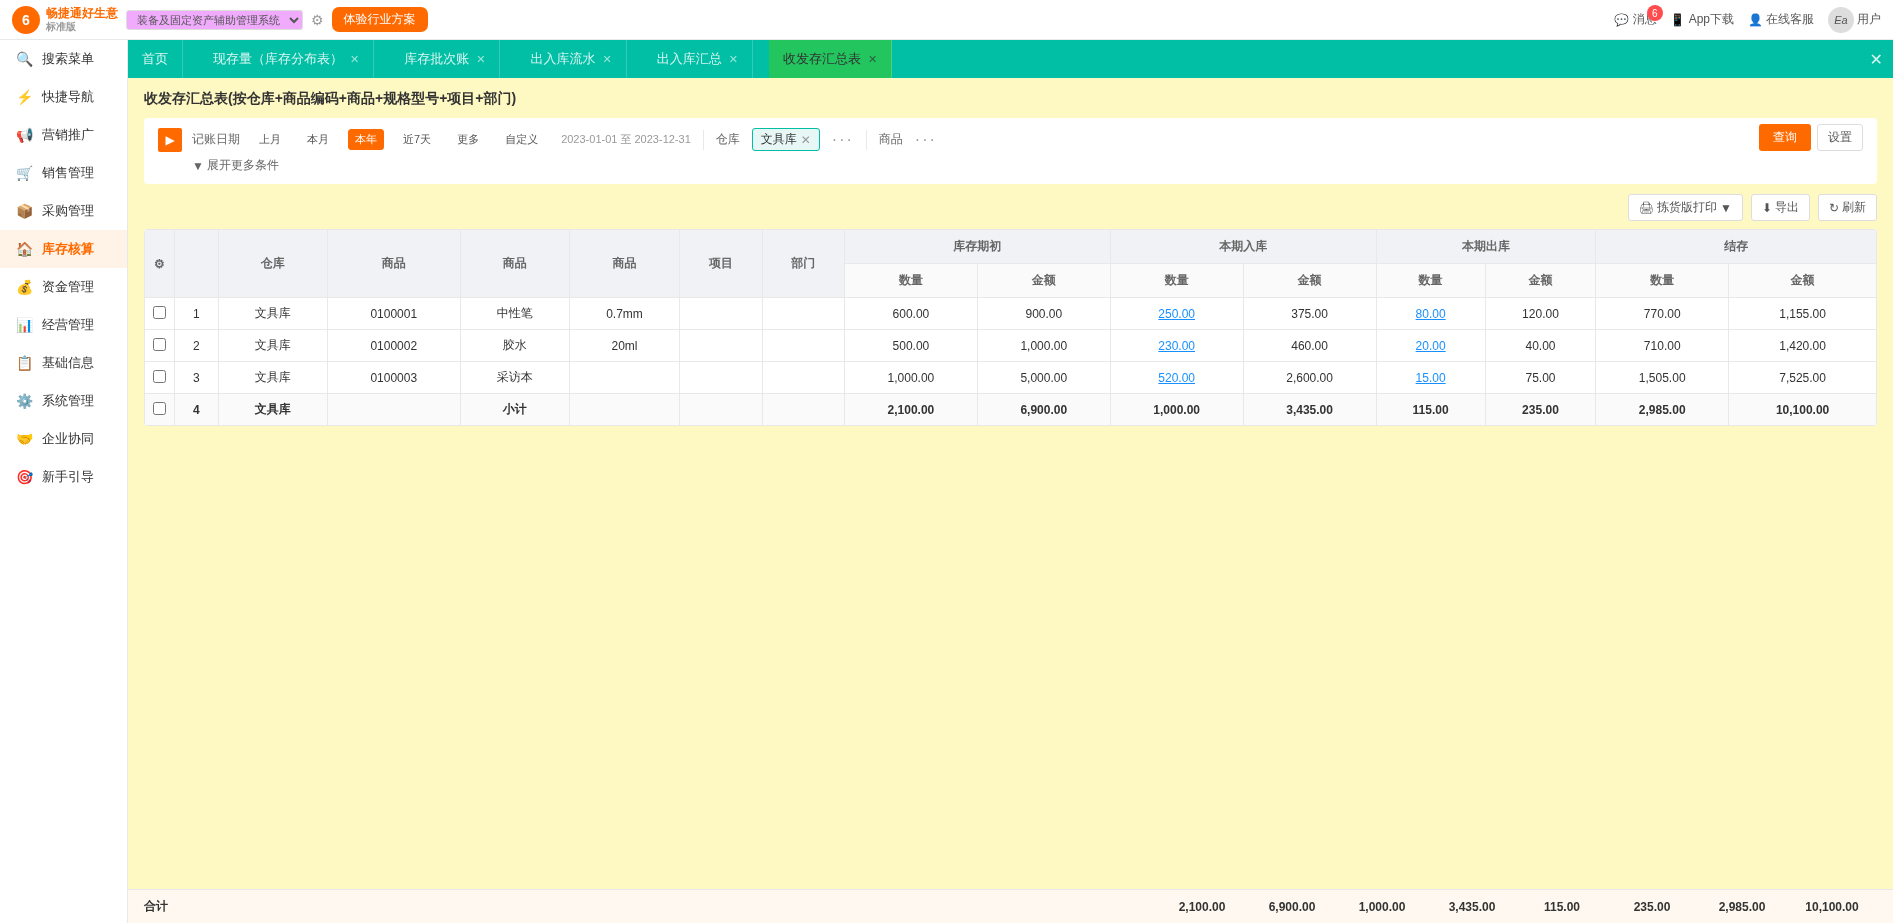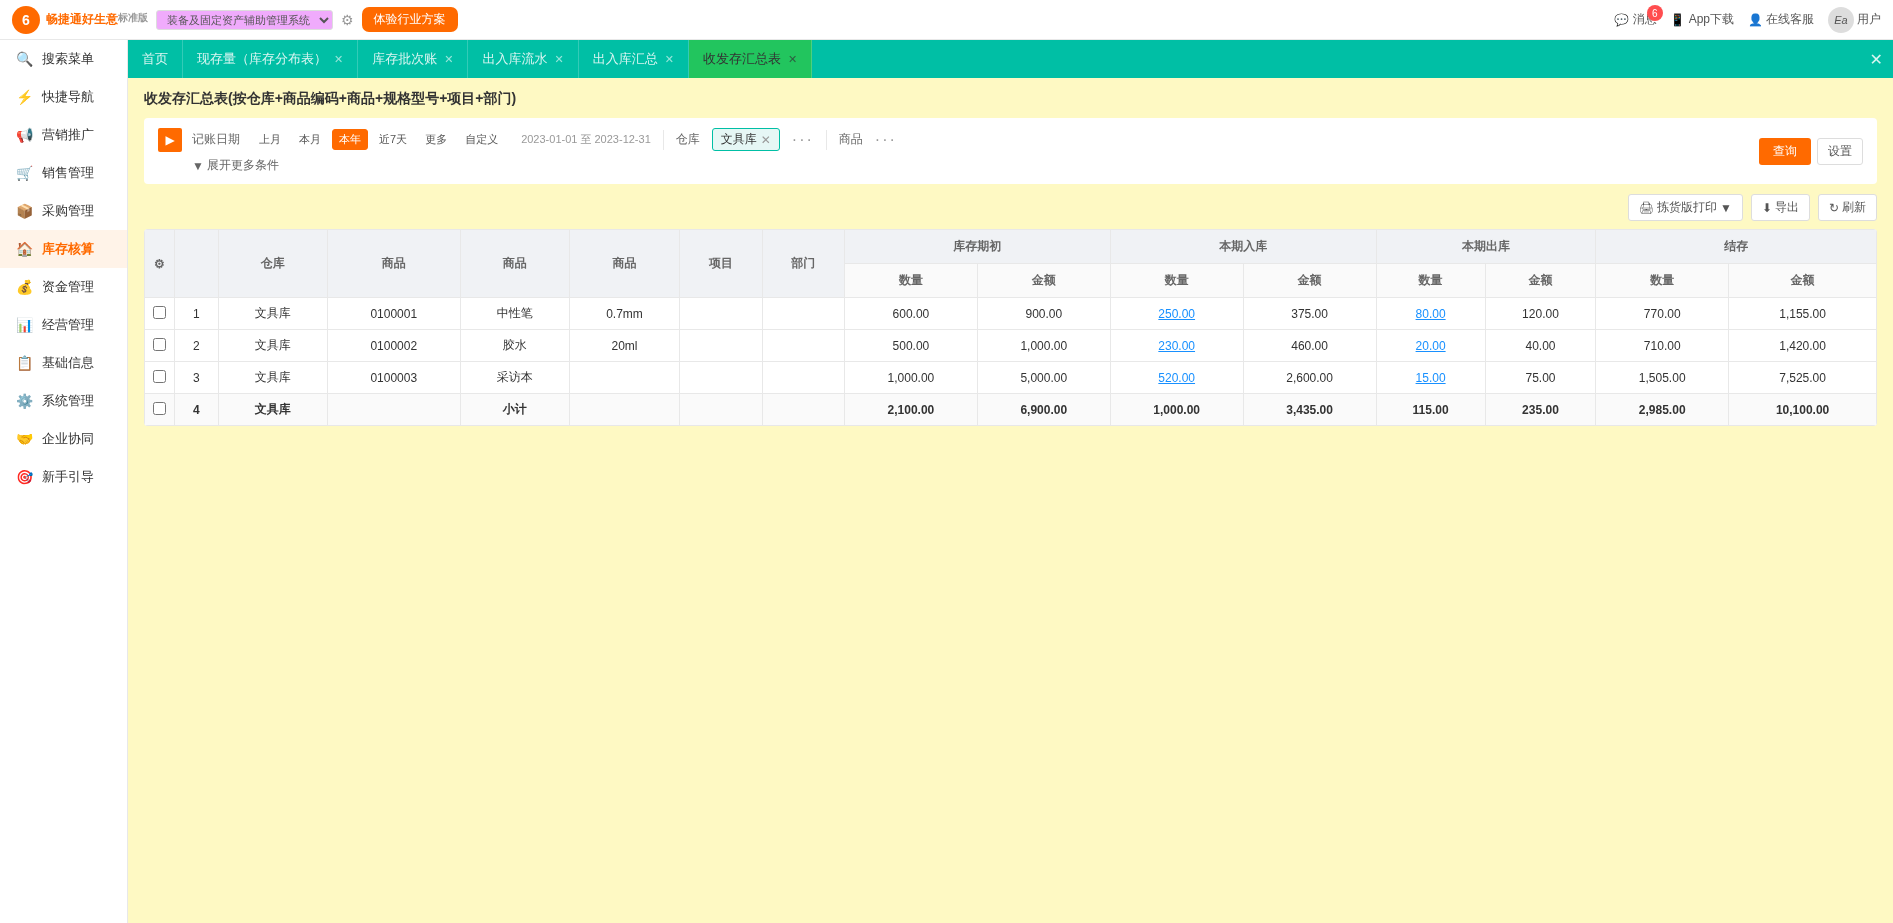--- a/index.html
+++ b/index.html
@@ -23,46 +23,46 @@
     
     .sidebar { width: 128px; background: #fff; border-right: 1px solid #e8e8e8; display: flex; flex-direction: column; flex-shrink: 0; }
     .sidebar-item { display: flex; align-items: center; gap: 8px; padding: 10px 16px; cursor: pointer; color: #333; font-size: 13px; transition: background 0.2s; }
     .sidebar-item.active { background: #fff3e8; color: #ff6a00; font-weight: bold; }
     .sidebar-item .s-icon { width: 18px; height: 18px; display: flex; align-items: center; justify-content: center; font-size: 14px; }
 
     
     .content-area { flex: 1; display: flex; flex-direction: column; overflow: hidden; }
 
     
-    .tab-bar { height: 38px; background: #00bfa5; display: flex; align-items: center; padding: 0 0; flex-shrink: 0; }
+    .tab-bar { height: 38px; background: #00bfa5; display: flex; align-items: center; padding: 0 0; flex-shrink: 0; gap: 16px; }
     .tab-item { display: flex; align-items: center; gap: 4px; padding: 0 14px; height: 38px; cursor: pointer; color: rgba(255,255,255,0.85); font-size: 13px; border-right: 1px solid rgba(255,255,255,0.2); transition: background 0.2s; white-space: nowrap; }
     .tab-item.active { background: #22c55e; color: #333; }
     .tab-close { font-size: 11px; margin-left: 3px; opacity: 0.7; }
     .tab-bar-right { margin-left: auto; display: flex; align-items: center; padding: 0 10px; }
     .close-btn-tab { color: rgba(255,255,255,0.85); font-size: 16px; cursor: pointer; }
 
     
     .page-content { flex: 1; padding: 12px 16px; overflow: auto; background: #fef9c3; }
     .page-title { font-size: 14px; font-weight: bold; color: #333; margin-bottom: 10px; }
 
     
     .filter-section { background: #fff; border-radius: 4px; padding: 10px 14px; margin-bottom: 10px; position: relative; }
     .filter-row { display: flex; align-items: center; gap: 12px; flex-wrap: wrap; }
     .filter-label { color: #666; font-size: 12px; white-space: nowrap; }
-    .date-btns { display: flex; gap: 4px; align-items: center; }
+    .date-btns { display: flex; gap: 12px; align-items: center; }
     .date-btn { padding: 2px 6px; border-radius: 3px; cursor: pointer; font-size: 11px; color: #555; border: 1px solid transparent; }
     .date-btn.active { background: #ff6a00; color: white; border-color: #ff6a00; }
     .date-range { color: #999; font-size: 11px; margin-left: 4px; }
     .filter-divider { width: 1px; height: 20px; background: #e8e8e8; }
     .warehouse-tag { display: flex; align-items: center; gap: 4px; background: #e6f7f5; border: 1px solid #00bfa5; border-radius: 3px; padding: 2px 8px; font-size: 12px; color: #333; }
     .warehouse-tag .tag-close { cursor: pointer; color: #999; }
     .more-dots { color: #999; cursor: pointer; font-size: 16px; letter-spacing: 2px; }
     .goods-label { color: #666; font-size: 12px; }
     .expand-btn { display: flex; align-items: center; gap: 3px; cursor: pointer; color: #666; font-size: 12px; margin-top: 6px; }
-    .action-btns-right { position: absolute; right: 14px; top: 20px; display: flex; gap: 6px; }
+    .action-btns-right { position: absolute; right: 14px; top: 6px; display: flex; gap: 6px; }
     .btn-primary { background: #ff6a00; color: white; border: none; border-radius: 3px; padding: 4px 14px; font-size: 12px; cursor: pointer; }
     .btn-setting { background: #fff; color: #555; border: 1px solid #ddd; border-radius: 3px; padding: 4px 10px; font-size: 12px; cursor: pointer; }
 
     
     .toolbar { display: flex; align-items: center; justify-content: flex-end; gap: 8px; margin-bottom: 8px; }
     .toolbar-btn { display: flex; align-items: center; gap: 3px; padding: 4px 10px; border: 1px solid #ddd; border-radius: 3px; background: #fff; font-size: 12px; cursor: pointer; color: #555; }
 
     
     .table-container { background: #fff; border-radius: 4px; overflow: auto; }
     table { width: 100%; border-collapse: collapse; font-size: 12px; }
@@ -82,21 +82,21 @@
     
     .filter-toggle { display: flex; align-items: center; justify-content: center; width: 24px; height: 24px; background: #ff6a00; color: white; border-radius: 2px; cursor: pointer; font-size: 12px; }
   </style>
 </head>
 <body>
 
 <div class="top-bar">
   <div class="top-bar-left">
     <div class="logo-area">
       <div class="logo-icon">6</div>
-      <div style="display:flex;flex-direction:row;line-height:1.2;">
+      <div style="display:flex;flex-direction:column;line-height:1.2;">
         <span style="font-size:12px;font-weight:bold;color:#ff6a00;">畅捷通好生意</span>
         <span style="font-size:10px;color:#999;">标准版</span>
       </div>
     </div>
     <select class="system-select"><option>装备及固定资产辅助管理系统</option></select>
     <span style="color:#999;font-size:14px;">⚙</span>
     <button class="trial-btn">体验行业方案</button>
   </div>
   <div class="top-bar-right">
     <div class="top-bar-right-item">
@@ -361,15 +361,28 @@
       <td>235.00</td>
       <td>2,985.00</td>
       <td>10,100.00</td>
     </tr>
             </tbody>
         </table>
       </div>
 
     </div>
 
+    <div class="bottom-total">
+      <span class="total-label">合计</span>
+      <div class="total-values">
+        <div class="total-cell">2,100.00</div>
+        <div class="total-cell">6,900.00</div>
+        <div class="total-cell">1,000.00</div>
+        <div class="total-cell">3,435.00</div>
+        <div class="total-cell">115.00</div>
+        <div class="total-cell">235.00</div>
+        <div class="total-cell">2,985.00</div>
+        <div class="total-cell">10,100.00</div>
+      </div>
+    </div>
 
   </div>
 </div>
 
 </body></html>

